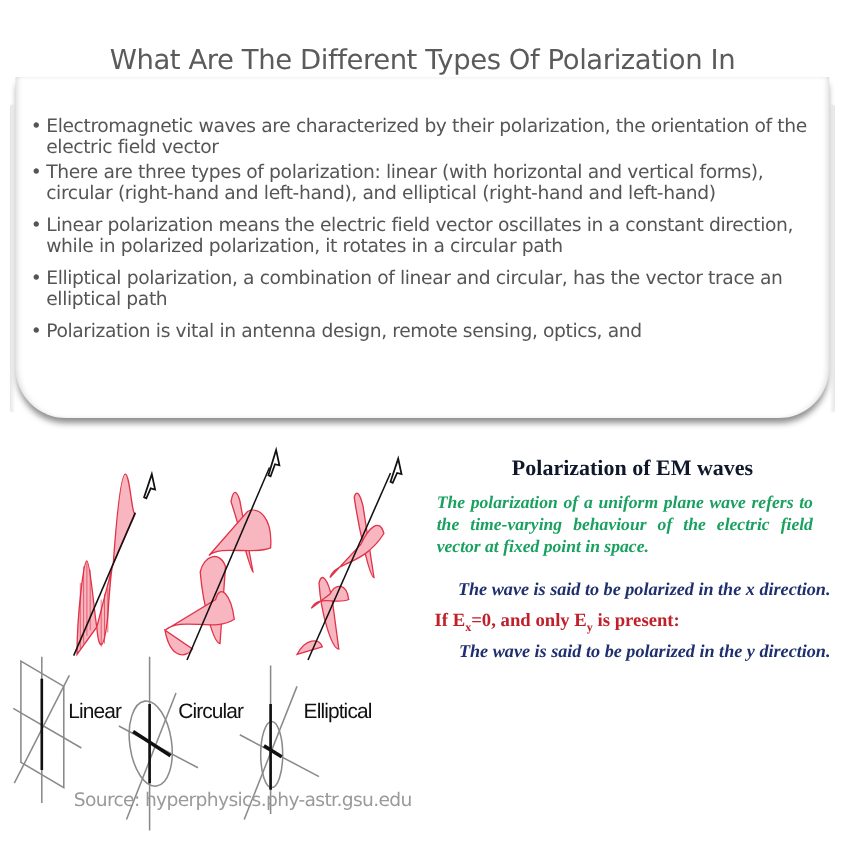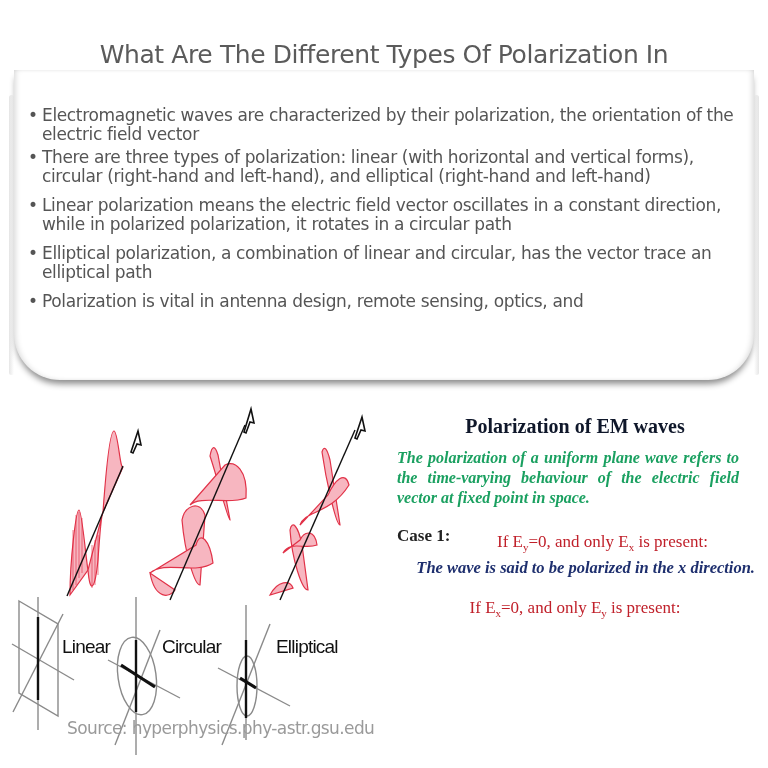--- a/index.html
+++ b/index.html
@@ -36,21 +36,21 @@
   }
 
   .right { position:absolute; left:395px; top:415px; width:360px; font-family:"Liberation Serif", serif; }
   .r-title { text-align:center; color:#0f172a; font-weight:bold; font-size:20px; margin:0 0 10px 0; }
   .r-def { color:#1aa060; font-style:italic; font-weight:bold; font-size:16px; line-height:20px; text-align:justify; margin:0 16px 18px 2px; }
   .r-consider { color:#222; font-size:17px; line-height:21px; margin:0 0 6px 2px; }
   .r-case-row { position:relative; height:26px; }
   .r-case { position:absolute; left:2px; top:0; font-weight:bold; font-size:17px; color:#222; }
   .r-cond { color:#c0202a; font-size:17px; }
   .r-cond1 { position:absolute; left:102px; top:6px; }
-  .r-cond2 { text-align:center; margin-top:20px; }
+  .r-cond2 { margin-top:8px;font-weight:bold; }
   .r-result { color:#1e2f6e; font-style:italic; font-weight:bold; font-size:16.5px; text-align:right; margin-top:6px; }
   sub { font-size:11px; }
 </style>
 </head>
 <body>
 
 <div class="title">What Are The Different Types Of Polarization In Electromagnetic Waves?</div>
 
 <div class="card-edge-l"></div>
 <div class="card-edge-r"></div>
@@ -133,19 +133,16 @@
     <text x="162" y="653">Circular</text>
     <text x="276" y="653">Elliptical</text>
   </g>
 </svg>
 
 <div class="source">Source: hyperphysics.phy-astr.gsu.edu</div>
 
 <div class="right">
   <div class="r-title">Polarization of EM waves</div>
   <div class="r-def">The polarization of a uniform plane wave refers to the time-varying behaviour of the electric field vector at fixed point in space.</div>
-  <div class="r-case-row">
-    <span class="r-case">Case 1:</span>
-    <span class="r-cond r-cond1"><span>If E</span><sub>y</sub><span>=0, and only E</span><sub>x</sub><span> is present:</span></span>
-  </div>
   <div class="r-result">The wave is said to be polarized in the x direction.</div>
   <div class="r-cond r-cond2"><span>If E</span><sub>x</sub><span>=0, and only E</span><sub>y</sub><span> is present:</span></div>
+  <div class="r-result">The wave is said to be polarized in the y direction.</div>
 </div>
 
 </body></html>

